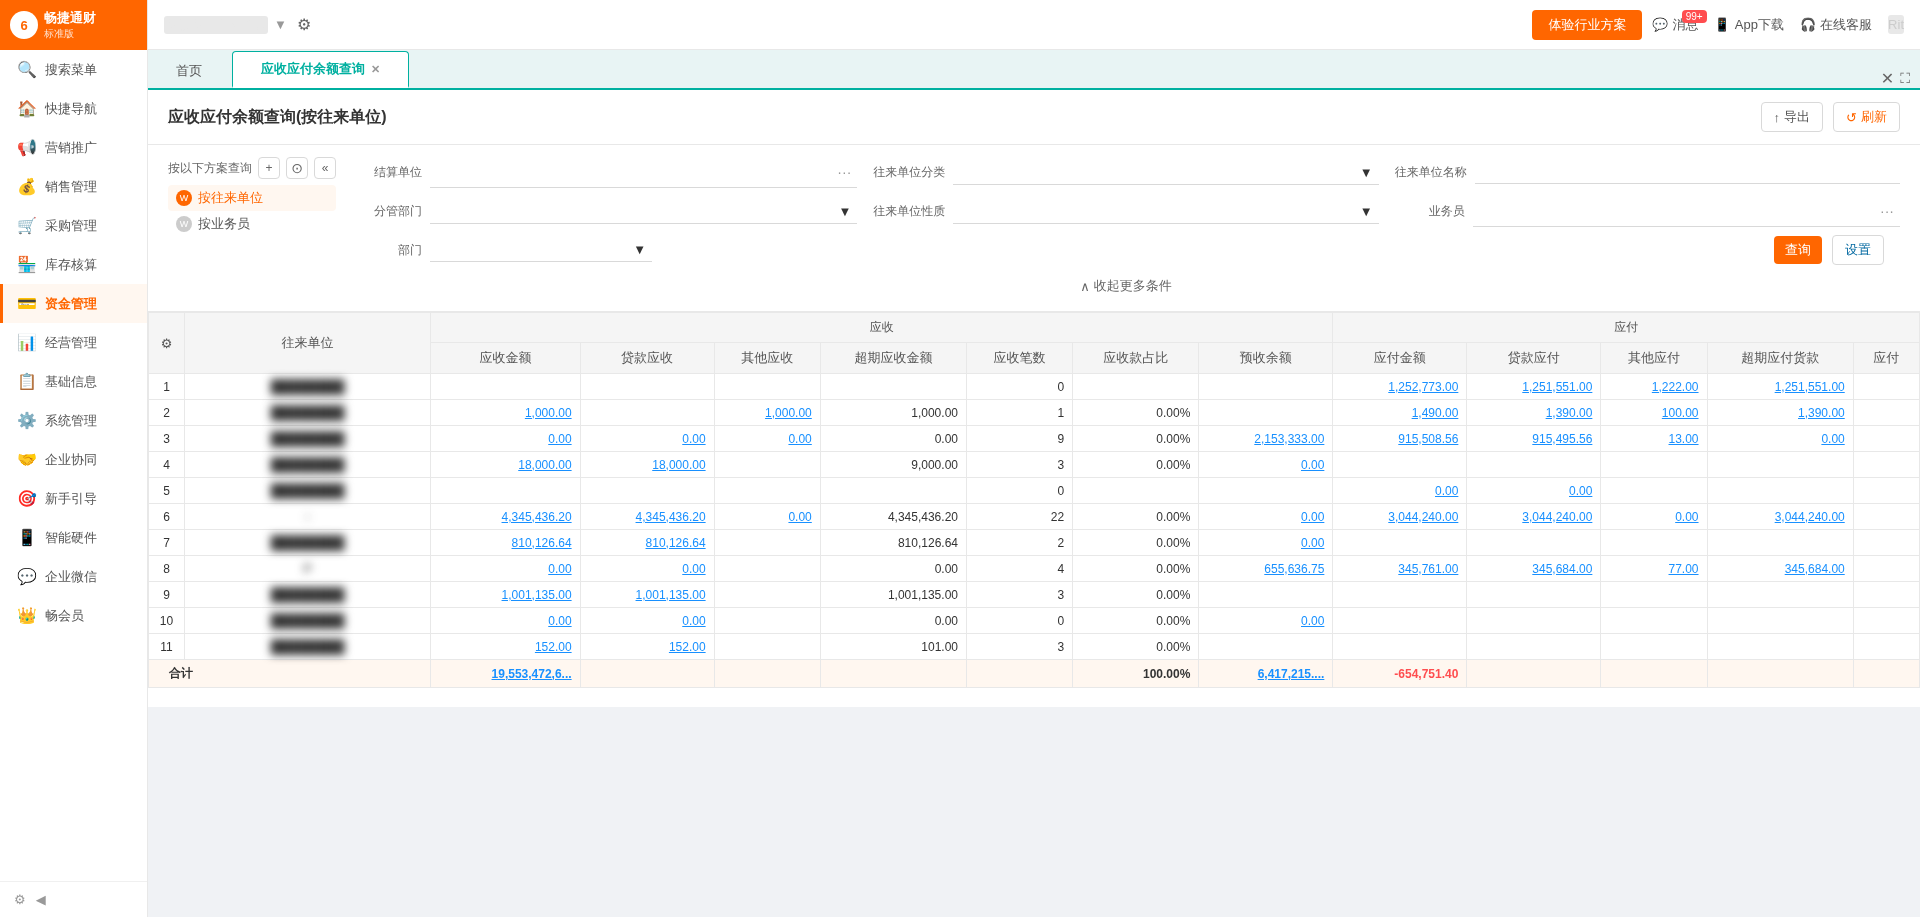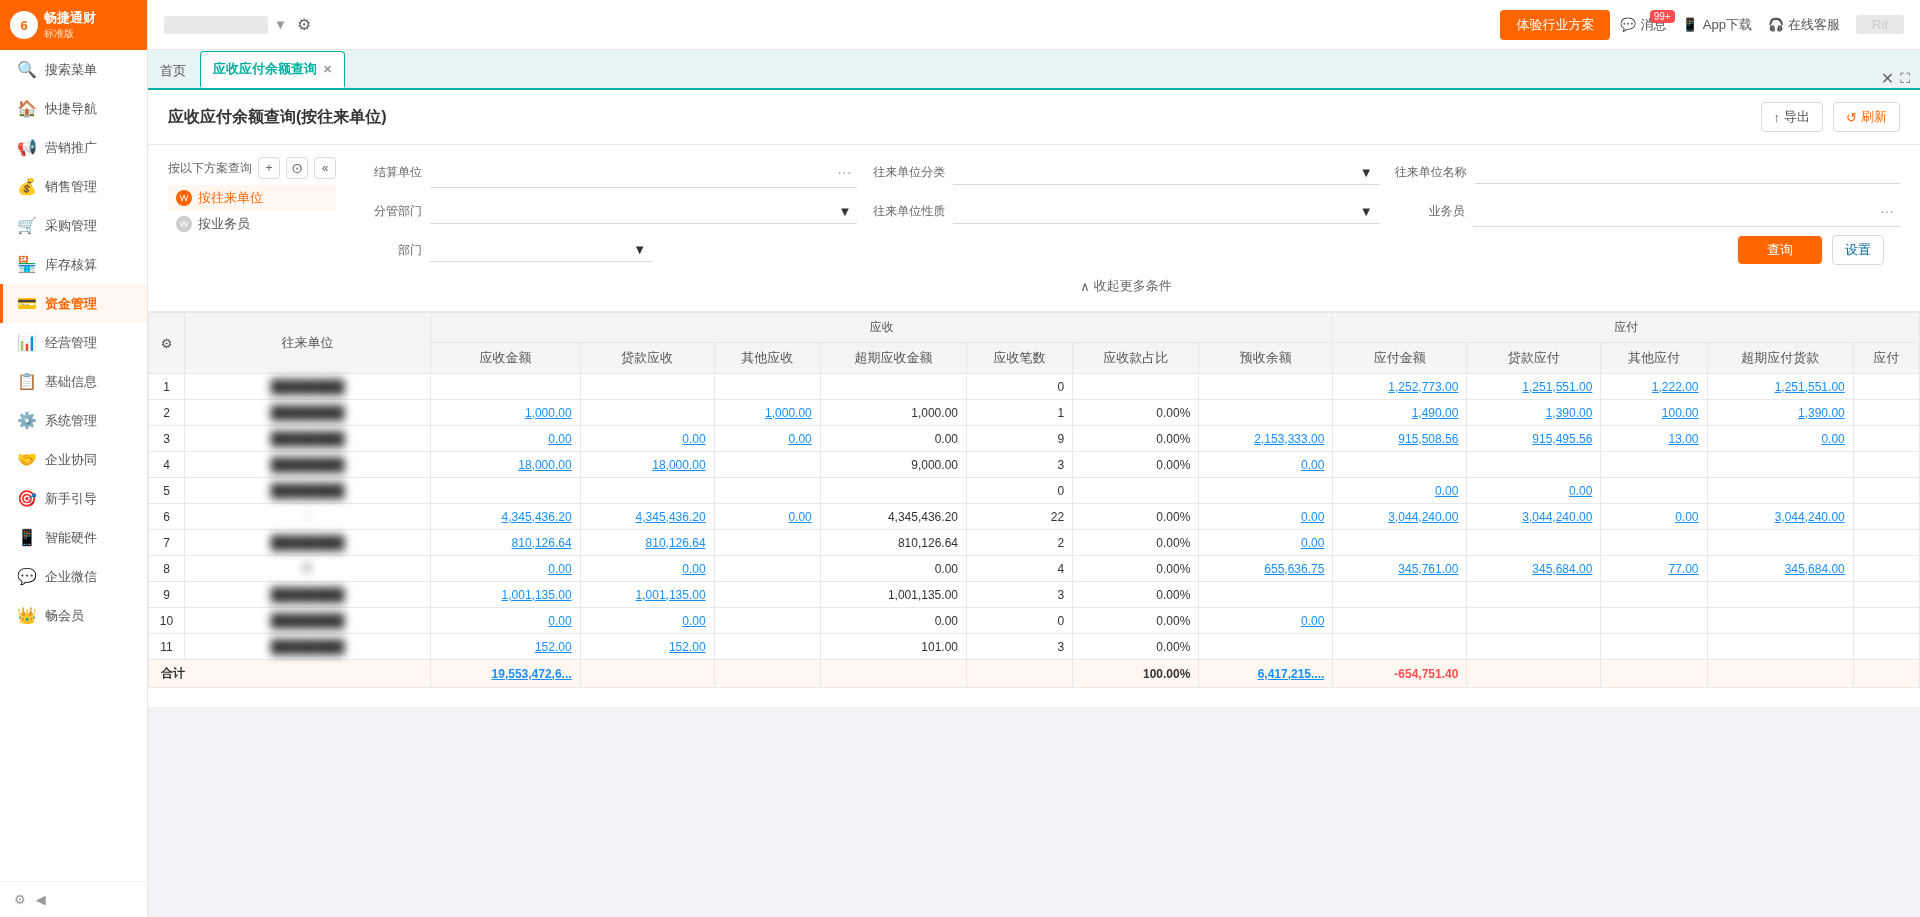--- a/index.html
+++ b/index.html
@@ -51,21 +51,21 @@
     }
     .topbar-user { color: #555; cursor: pointer; font-size: 12px; }
     .settings-icon { cursor: pointer; color: #666; }
 
     
     .tabs {
       height: 40px; background: #e8f4f4; display: flex; align-items: flex-end; padding: 0 0 0 0;
       border-bottom: 2px solid #00b0a0;
     }
     .tab {
-      padding: 8px 12px; cursor: pointer; color: #555; font-size: 13px; background: #e8f4f4;
+      padding: 8px 28px; cursor: pointer; color: #555; font-size: 13px; background: #e8f4f4;
       border-radius: 4px 4px 0 0; margin-right: 2px; display: flex; align-items: center; gap: 6px;
     }
     .tab.active { background: #fff; color: #00b0a0; font-weight: bold; border: 1px solid #00b0a0; border-bottom: 2px solid #fff; }
     .tab-home { color: #555; }
     .tab-close { color: #999; font-size: 11px; cursor: pointer; }
 
     
     .content { flex: 1; background: #f5f5f5; overflow: hidden; display: flex; flex-direction: column; }
 
     
@@ -221,21 +221,21 @@
       </div>
       <div class="topbar-msg" style="position:relative;">
         <span>📱</span>
         <span>App下载</span>
       </div>
       <div class="topbar-msg" style="position:relative;">
         <span>🎧</span>
         <span>在线客服</span>
       </div>
       <div class="topbar-user">
-        <span style="background:#e8e8e8;padding:2px 16px;border-radius:3px;color:#ccc;">Rit</span>
+        <span style="background:#e8e8e8;padding:2px 0;border-radius:3px;color:#ccc;">Rit</span>
       </div>
     </div>
   </div>
 
   <div class="tabs">
     <div class="tab tab-home">
       <span>首页</span>
     </div>
     <div class="tab active">
       <span>应收应付余额查询</span>
@@ -334,21 +334,21 @@
           <div class="filter-row">
             <div class="filter-field" style="max-width:300px;">
               <span class="filter-field-label">部门</span>
               <div class="filter-select" style="min-width:180px;">
                 <span></span>
                 <span>▼</span>
               </div>
             </div>
             <div style="flex:1;display:flex;justify-content:flex-end;align-items:center;">
               <div style="display:flex;align-items:center;gap:10px;margin-right:16px;">
-                <button class="topbar-btn-orange" style="padding:5px 29px;">查询</button>
+                <button class="topbar-btn-orange" style="padding:5px 11px;">查询</button>
                 <button style="background:#fff;border:1px solid #d9d9d9;color:#0369a1;padding:5px 12px;border-radius:4px;cursor:pointer;">设置</button>
               </div>
             </div>
           </div>
 
           <div style="display:flex;justify-content:center;margin-top:4px;">
             <div class="collapse-btn">
               <span>∧</span>
               <span>收起更多条件</span>
             </div>
@@ -558,21 +558,21 @@
     <td class="number"></td>
     <td class="number"></td>
     <td class="number"></td>
     <td class="number"></td>
     <td class="number"></td>
     <td class="number"></td>
   </tr>
           </tbody>
         <tfoot>
           <tr class="total-row">
-            <td colspan="2" style="text-align:left;padding-left:12px;font-weight:bold;">合计</td>
+            <td colspan="2" style="text-align:left;padding-left:20px;font-weight:bold;">合计</td>
             <td class="linked">19,553,472,6...</td>
             <td></td>
             <td></td>
             <td></td>
             <td></td>
             <td class="number">100.00%</td>
             <td class="linked">6,417,215....</td>
             <td class="number" style="color:#ff4d4f;">-654,751.40</td>
             <td></td>
             <td></td>

